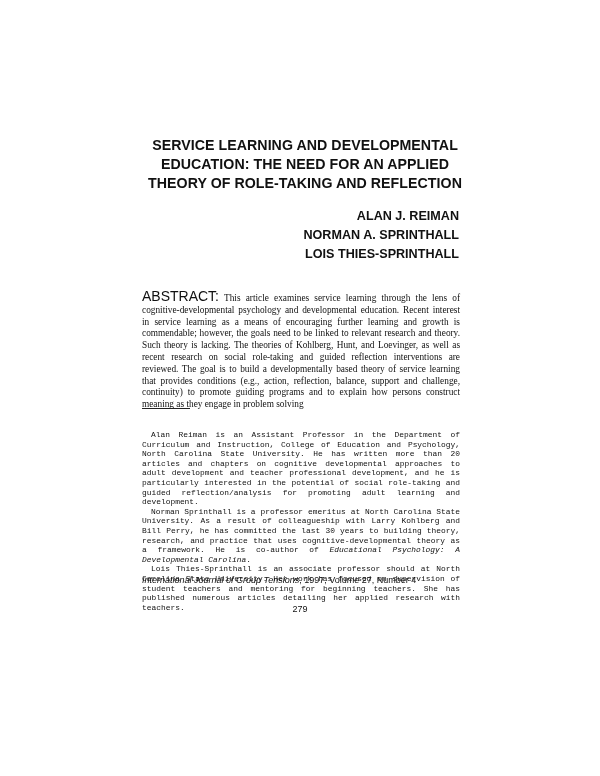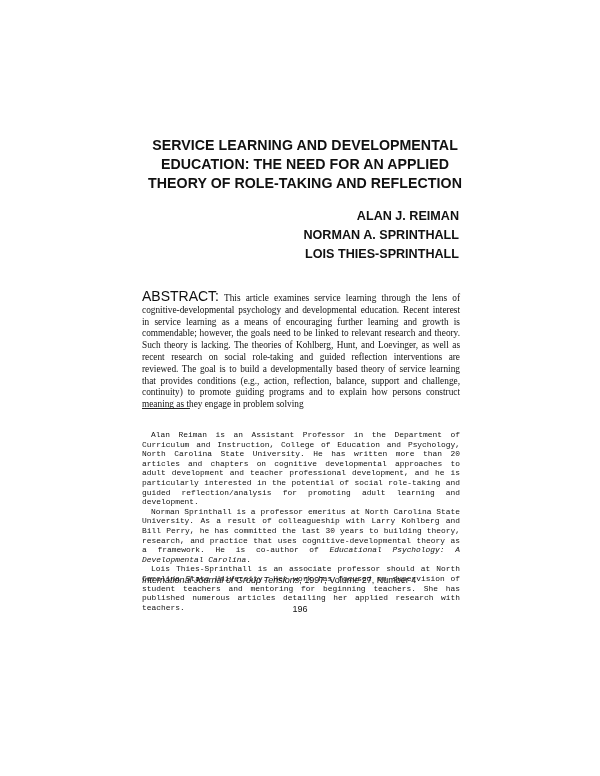--- a/index.html
+++ b/index.html
@@ -135,15 +135,15 @@
   <div class="footnotes">
     <p>Alan Reiman is an Assistant Professor in the Department of Curriculum and Instruction, College of Education and Psychology, North Carolina State University. He has written more than 20 articles and chapters on cognitive developmental approaches to adult development and teacher professional development, and he is particularly interested in the potential of social role-taking and guided reflection/analysis for promoting adult learning and development.</p>
     <p><span>Norman Sprinthall is a professor emeritus at North Carolina State University. As a result of colleagueship with Larry Kohlberg and Bill Perry, he has committed the last 30 years to building theory, research, and practice that uses cognitive-developmental theory as a framework. He is co-author of </span><em>Educational Psychology: A Developmental Carolina</em><span>.</span></p>
     <p>Lois Thies-Sprinthall is an associate professor should at North Carolina State University. Her work has focused on supervision of student teachers and mentoring for beginning teachers. She has published numerous articles detailing her applied research with teachers.</p>
   </div>
 
   <div class="journal">
     <div><span class="jname">International Journal of Group Tensions</span><span>, 1997, Volume 27, Number 4</span></div>
   </div>
 
-  <div class="page-number">196</div>
+  <div class="page-number">279</div>
 
 </div>
 
 </body></html>

